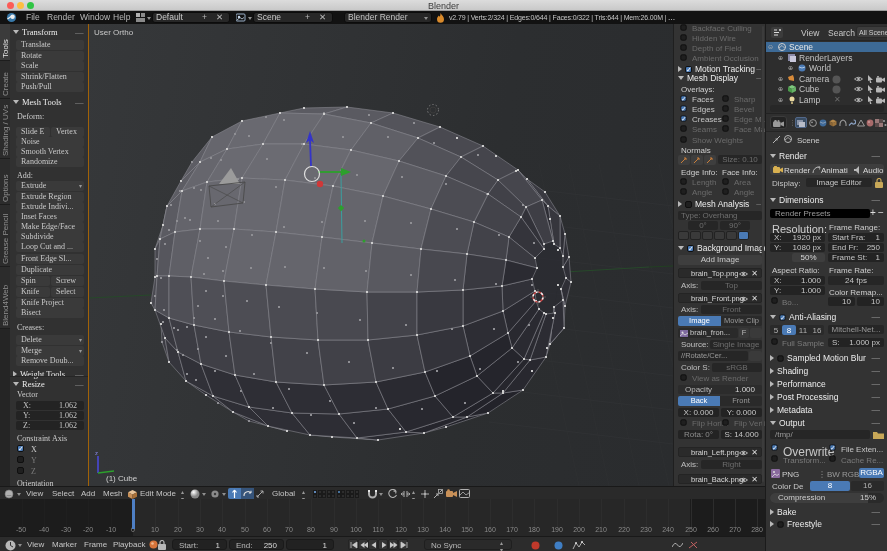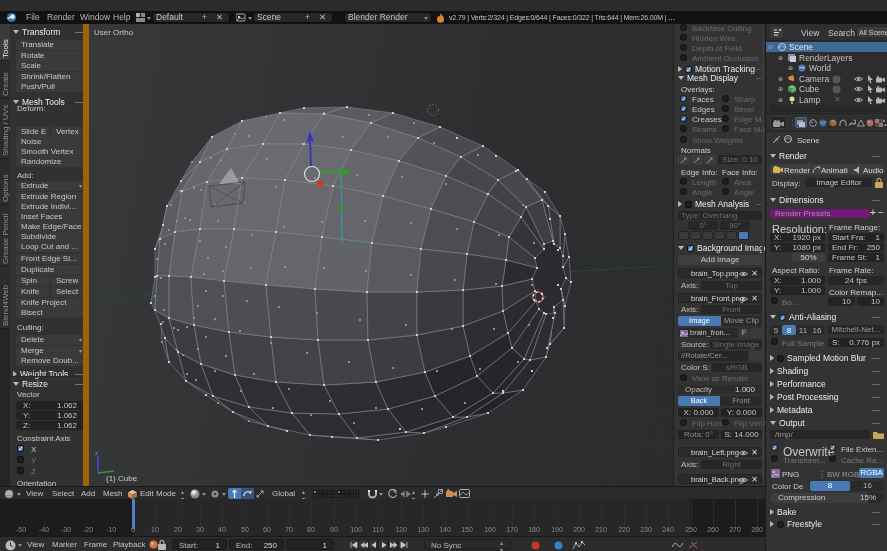--- a/index.html
+++ b/index.html
@@ -17,21 +17,21 @@
 #infobar .m { position:absolute; top:1px; }
 .selbox { position:absolute; top:1px; height:11px; background:#272727; border:1px solid #0c0c0c; border-radius:3px; color:#cccccc; padding:0 3px; font-size:8.5px; line-height:9px; }
 
 
 #tabstrip { left:0; top:24px; width:10px; height:462px; background:#252525; }
 .vtab { position:absolute; left:0; width:10px; background:#2c2c2c; color:#909090; border-bottom:1px solid #1d1d1d; }
 .vtab span { position:absolute; left:0px; top:0; transform-origin:0 0; transform:rotate(-90deg); white-space:nowrap; font-size:8px; display:block; }
 .vtab.act { background:#3b3b3b; color:#e6e6e6; }
 
 
-#toolshelf { left:10px; top:24px; width:79px; height:462px; background:#313131; border-right:6px solid #a16207; overflow:hidden; }
+#toolshelf { left:10px; top:24px; width:79px; height:462px; background:#313131; border-right:1px solid #a16207; overflow:hidden;font-family:Liberation Serif, serif; }
 .phdr { position:absolute; left:3px; font-size:8.5px; color:#ededed; white-space:nowrap; }
 .phdr .tri { display:inline-block; width:0; height:0; border-left:3px solid transparent; border-right:3px solid transparent; border-top:4px solid #b8b8b8; margin-right:3px; vertical-align:1px; }
 .phdr .trir { display:inline-block; width:0; height:0; border-top:3px solid transparent; border-bottom:3px solid transparent; border-left:4px solid #b8b8b8; margin-right:3px; }
 .tbtn { position:absolute; left:6px; width:68px; height:10px; background:#3a3a3a; border-radius:2px; color:#c9c9c9; font-size:8px; line-height:10px; text-align:left; padding-left:5px; white-space:nowrap; overflow:hidden; }
 .tlabel { position:absolute; left:7px; font-size:8px; color:#cdcdcd; white-space:nowrap; }
 .numf { position:absolute; left:6px; width:68px; height:9px; background:#232323; border-radius:2px; color:#c6c6c6; font-size:8px; line-height:9px; }
 .numf .k { position:absolute; left:7px; white-space:nowrap; } .numf .v { position:absolute; right:7px; white-space:nowrap; }
 .numf span { white-space:nowrap; }
 .cb { position:absolute; width:7px; height:7px; background:#1f1f1f; border:1px solid #0f0f0f; border-radius:2px; }
 .cb.on { background:#4a7ab5; }
@@ -49,20 +49,26 @@
 #theader { left:0; top:536px; width:765px; height:15px; background:#2c2c2c; border-top:1px solid #191919; font-size:8px; color:#c6c6c6; }
 
 
 #outliner { left:765px; top:24px; width:122px; height:89px; background:#2d2d2d; border-left:1px solid #1b1b1b; font-size:8.5px; }
 #props { left:765px; top:113px; width:122px; height:438px; background:#333333; border-left:1px solid #1b1b1b; border-top:1px solid #222; font-size:8px; overflow:hidden; }
 .ddarr { display:inline-block; width:0; height:0; border-left:2.5px solid transparent; border-right:2.5px solid transparent; border-top:3px solid #8f8f8f; vertical-align:middle; }
 </style>
 </head>
 <body>
 <div id="root">
+  <div id="titlebar" class="abs">
+    <div class="tl" style="left:7px;background:#fc5b57;"></div>
+    <div class="tl" style="left:17px;background:#fdbe41;"></div>
+    <div class="tl" style="left:27px;background:#30c544;"></div>
+    <div class="t">Blender</div>
+  </div>
   <div id="infobar" class="abs">
       <svg class="abs" style="left:6px;top:1px" width="11" height="11">
         <circle cx="5.5" cy="5.5" r="4.6" fill="#3878a8"></circle>
         <circle cx="6.6" cy="4.8" r="2.2" fill="#eee"></circle>
         <path d="M1.5 7 L5.8 4" stroke="#eee" stroke-width="1.4" fill="none"></path>
       </svg>
       <span class="m" style="left:26px">File</span>
       <span class="m" style="left:47px">Render</span>
       <span class="m" style="left:80px">Window</span>
       <span class="m" style="left:113px">Help</span>
@@ -108,21 +114,21 @@
       </div>
     </div>
   <div id="toolshelf" class="abs">
       <div class="phdr" style="top:3px"><span class="tri"></span>Transform<span style="position:absolute;left:62px;color:#999">—</span></div>
       <div class="tbtn" style="top:16px;left:6px;width:68px">Translate</div>
       <div class="tbtn" style="top:27px;left:6px;width:68px">Rotate</div>
       <div class="tbtn" style="top:37px;left:6px;width:68px">Scale</div>
       <div class="tbtn" style="top:48px;left:6px;width:68px">Shrink/Flatten</div>
       <div class="tbtn" style="top:58px;left:6px;width:68px">Push/Pull</div>
       <div class="phdr" style="top:73px"><span class="tri"></span>Mesh Tools<span style="position:absolute;left:62px;color:#999">—</span></div>
-      <div class="tlabel" style="top:80px">Deform:</div>
+      <div class="tlabel" style="top:88px">Deform:</div>
       <div class="tbtn" style="top:103px;left:6px;width:34px">Slide E</div>
       <div class="tbtn" style="top:103px;left:41px;width:33px">Vertex</div>
       <div class="tbtn" style="top:113px;left:6px;width:68px">Noise</div>
       <div class="tbtn" style="top:123px;left:6px;width:68px">Smooth Vertex</div>
       <div class="tbtn" style="top:133px;left:6px;width:68px">Randomize</div>
       <div class="tlabel" style="top:147px">Add:</div>
       <div class="tbtn" style="top:157px;left:6px;width:68px">Extrude<span style="position:absolute;right:2px;top:0px;color:#999;font-size:6px">▾</span></div>
       <div class="tbtn" style="top:168px;left:6px;width:68px">Extrude Region</div>
       <div class="tbtn" style="top:178px;left:6px;width:68px">Extrude Indivi...</div>
       <div class="tbtn" style="top:188px;left:6px;width:68px">Inset Faces</div>
@@ -130,21 +136,21 @@
       <div class="tbtn" style="top:208px;left:6px;width:68px">Subdivide</div>
       <div class="tbtn" style="top:218px;left:6px;width:68px">Loop Cut and ...</div>
       <div class="tbtn" style="top:230px;left:6px;width:68px">Front Edge Sl...</div>
       <div class="tbtn" style="top:241px;left:6px;width:68px">Duplicate</div>
       <div class="tbtn" style="top:252px;left:6px;width:34px">Spin</div>
       <div class="tbtn" style="top:252px;left:41px;width:33px">Screw</div>
       <div class="tbtn" style="top:263px;left:6px;width:34px">Knife</div>
       <div class="tbtn" style="top:263px;left:41px;width:33px">Select</div>
       <div class="tbtn" style="top:274px;left:6px;width:68px">Knife Project</div>
       <div class="tbtn" style="top:284px;left:6px;width:68px">Bisect</div>
-      <div class="tlabel" style="top:299px">Culling:</div>
+      <div class="tlabel" style="top:299px">Creases:</div>
       <div class="tbtn" style="top:311px;left:6px;width:68px">Delete<span style="position:absolute;right:2px;top:0px;color:#999;font-size:6px">▾</span></div>
       <div class="tbtn" style="top:322px;left:6px;width:68px">Merge<span style="position:absolute;right:2px;top:0px;color:#999;font-size:6px">▾</span></div>
       <div class="tbtn" style="top:332px;left:6px;width:68px">Remove Doub...</div>
       <div class="phdr" style="top:345px"><span class="trir"></span>Weight Tools<span style="position:absolute;left:62px;color:#999">—</span></div>
       <div style="position:absolute;left:0;top:352px;width:79px;border-top:1px solid #262626"></div>
       <div class="phdr" style="top:355px"><span class="tri"></span>Resize<span style="position:absolute;left:62px;color:#999">—</span></div>
       <div class="tlabel" style="top:366px">Vector</div>
       <div class="numf" style="top:377px">
         <span class="k">X:</span>
         <span class="v">1.062</span>
@@ -1195,21 +1201,21 @@
       <div class="abs" style="left:97px;top:52px;color:#dadada;font-size:8px;white-space:nowrap">Audio</div>
       <div class="abs" style="left:6px;top:65px;color:#c4c4c4;font-size:8px;white-space:nowrap">Display:</div>
       <div class="numf" style="left:40px;top:64px;width:66px;background:#262626">
         <span style="position:absolute;left:50%;transform:translateX(-50%);color:#c6c6c6;white-space:nowrap">Image Editor</span>
       </div>
       <svg class="abs" style="left:109px;top:64px" width="8" height="10">
         <rect x="0" y="4" width="8" height="6" rx="1" fill="#c8a858"></rect>
         <path d="M2 4 V2.5 a2 2 0 0 1 4 0 V4" fill="none" stroke="#c8a858" stroke-width="1.2"></path>
       </svg>
       <div class="phdr" style="top:81px;left:4px;width:114px"><span class="tri"></span>Dimensions<span style="position:absolute;right:4px;color:#888">—</span></div>
-      <div class="numf" style="left:4px;top:95px;width:100px;background:#701a75">
+      <div class="numf" style="left:4px;top:95px;width:100px;background:#000000">
         <span style="position:absolute;left:5px;color:#9a9a9a;white-space:nowrap">Render Presets</span>
       </div>
       <div class="abs" style="left:104px;top:93px;color:#ddd;font-size:10px;white-space:nowrap">+</div>
       <div class="abs" style="left:112px;top:93px;color:#ddd;font-size:10px;white-space:nowrap">−</div>
       <div class="abs" style="left:6px;top:109px;color:#cfcfcf;font-size:11px;white-space:nowrap">Resolution:</div>
       <div class="abs" style="left:63px;top:109px;color:#cfcfcf;font-size:8px;white-space:nowrap">Frame Range:</div>
       <div class="numf" style="left:4px;top:119px;width:55px">
         <span class="k" style="left:4px">X:</span>
         <span class="v" style="right:4px">1920 px</span>
       </div>
@@ -1263,21 +1269,21 @@
       <div class="abs" style="left:16px;top:212px;width:14px;text-align:center;color:#fff">8</div>
       <div class="abs" style="left:30px;top:212px;width:14px;text-align:center;color:#b0b0b0">11</div>
       <div class="abs" style="left:44px;top:212px;width:14px;text-align:center;color:#b0b0b0">16</div>
       <div class="numf" style="left:62px;top:211px;width:56px;background:#262626">
         <span style="position:absolute;left:50%;transform:translateX(-50%);color:#9a9a9a;white-space:nowrap">Mitchell-Net...</span>
       </div>
       <div class="cb" style="left:5px;top:224px;transform:scale(0.9)"></div>
       <div class="abs" style="left:16px;top:225px;color:#7a7a7a;font-size:8px;white-space:nowrap">Full Sample</div>
       <div class="numf" style="left:62px;top:224px;width:56px">
         <span class="k" style="left:4px">S:</span>
-        <span class="v" style="right:4px">0.776 px</span>
+        <span class="v" style="right:4px">1.000 px</span>
       </div>
       <div class="phdr" style="top:239px;left:4px;width:114px"><span class="trir"></span><span class="cb " style="position:relative;display:inline-block;margin-right:3px;top:1px;transform:scale(0.9)"></span>Sampled Motion Blur<span style="position:absolute;right:4px;color:#888">—</span></div>
       <div class="phdr" style="top:252px;left:4px;width:114px"><span class="trir"></span>Shading<span style="position:absolute;right:4px;color:#888">—</span></div>
       <div class="phdr" style="top:265px;left:4px;width:114px"><span class="trir"></span>Performance<span style="position:absolute;right:4px;color:#888">—</span></div>
       <div class="phdr" style="top:278px;left:4px;width:114px"><span class="trir"></span>Post Processing<span style="position:absolute;right:4px;color:#888">—</span></div>
       <div class="phdr" style="top:291px;left:4px;width:114px"><span class="trir"></span>Metadata<span style="position:absolute;right:4px;color:#888">—</span></div>
       <div class="phdr" style="top:304px;left:4px;width:114px"><span class="tri"></span>Output<span style="position:absolute;right:4px;color:#888">—</span></div>
       <div class="numf" style="left:4px;top:316px;width:100px;background:#262626">
         <span style="position:absolute;left:5px;color:#9a9a9a;white-space:nowrap">/tmp/</span>
       </div>

